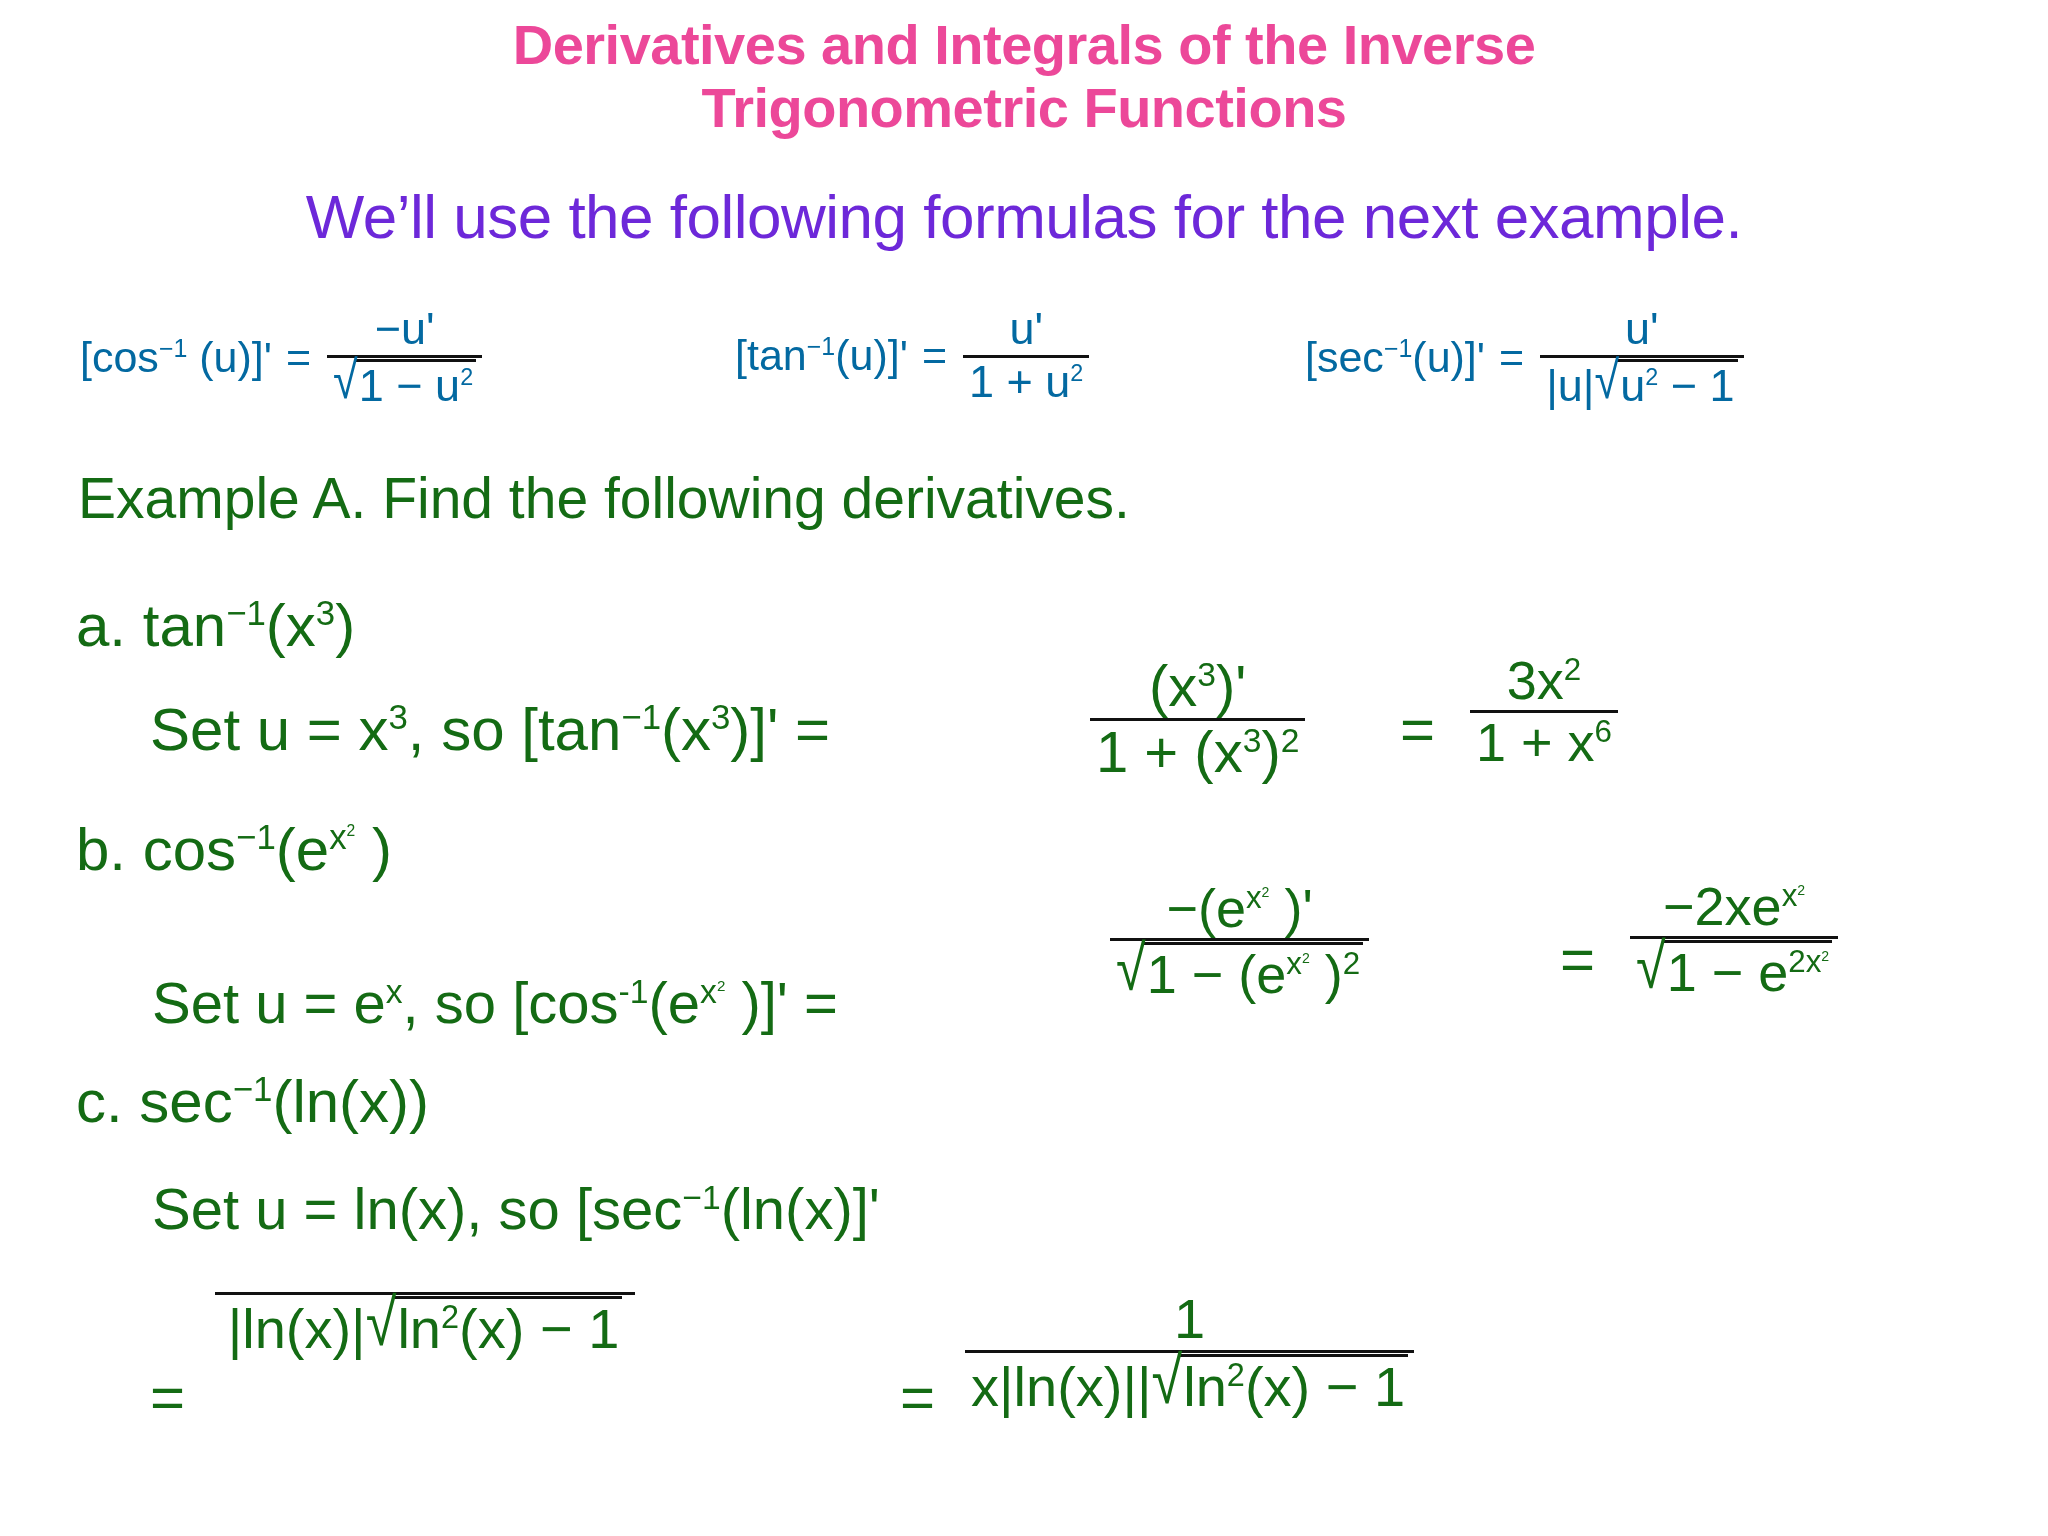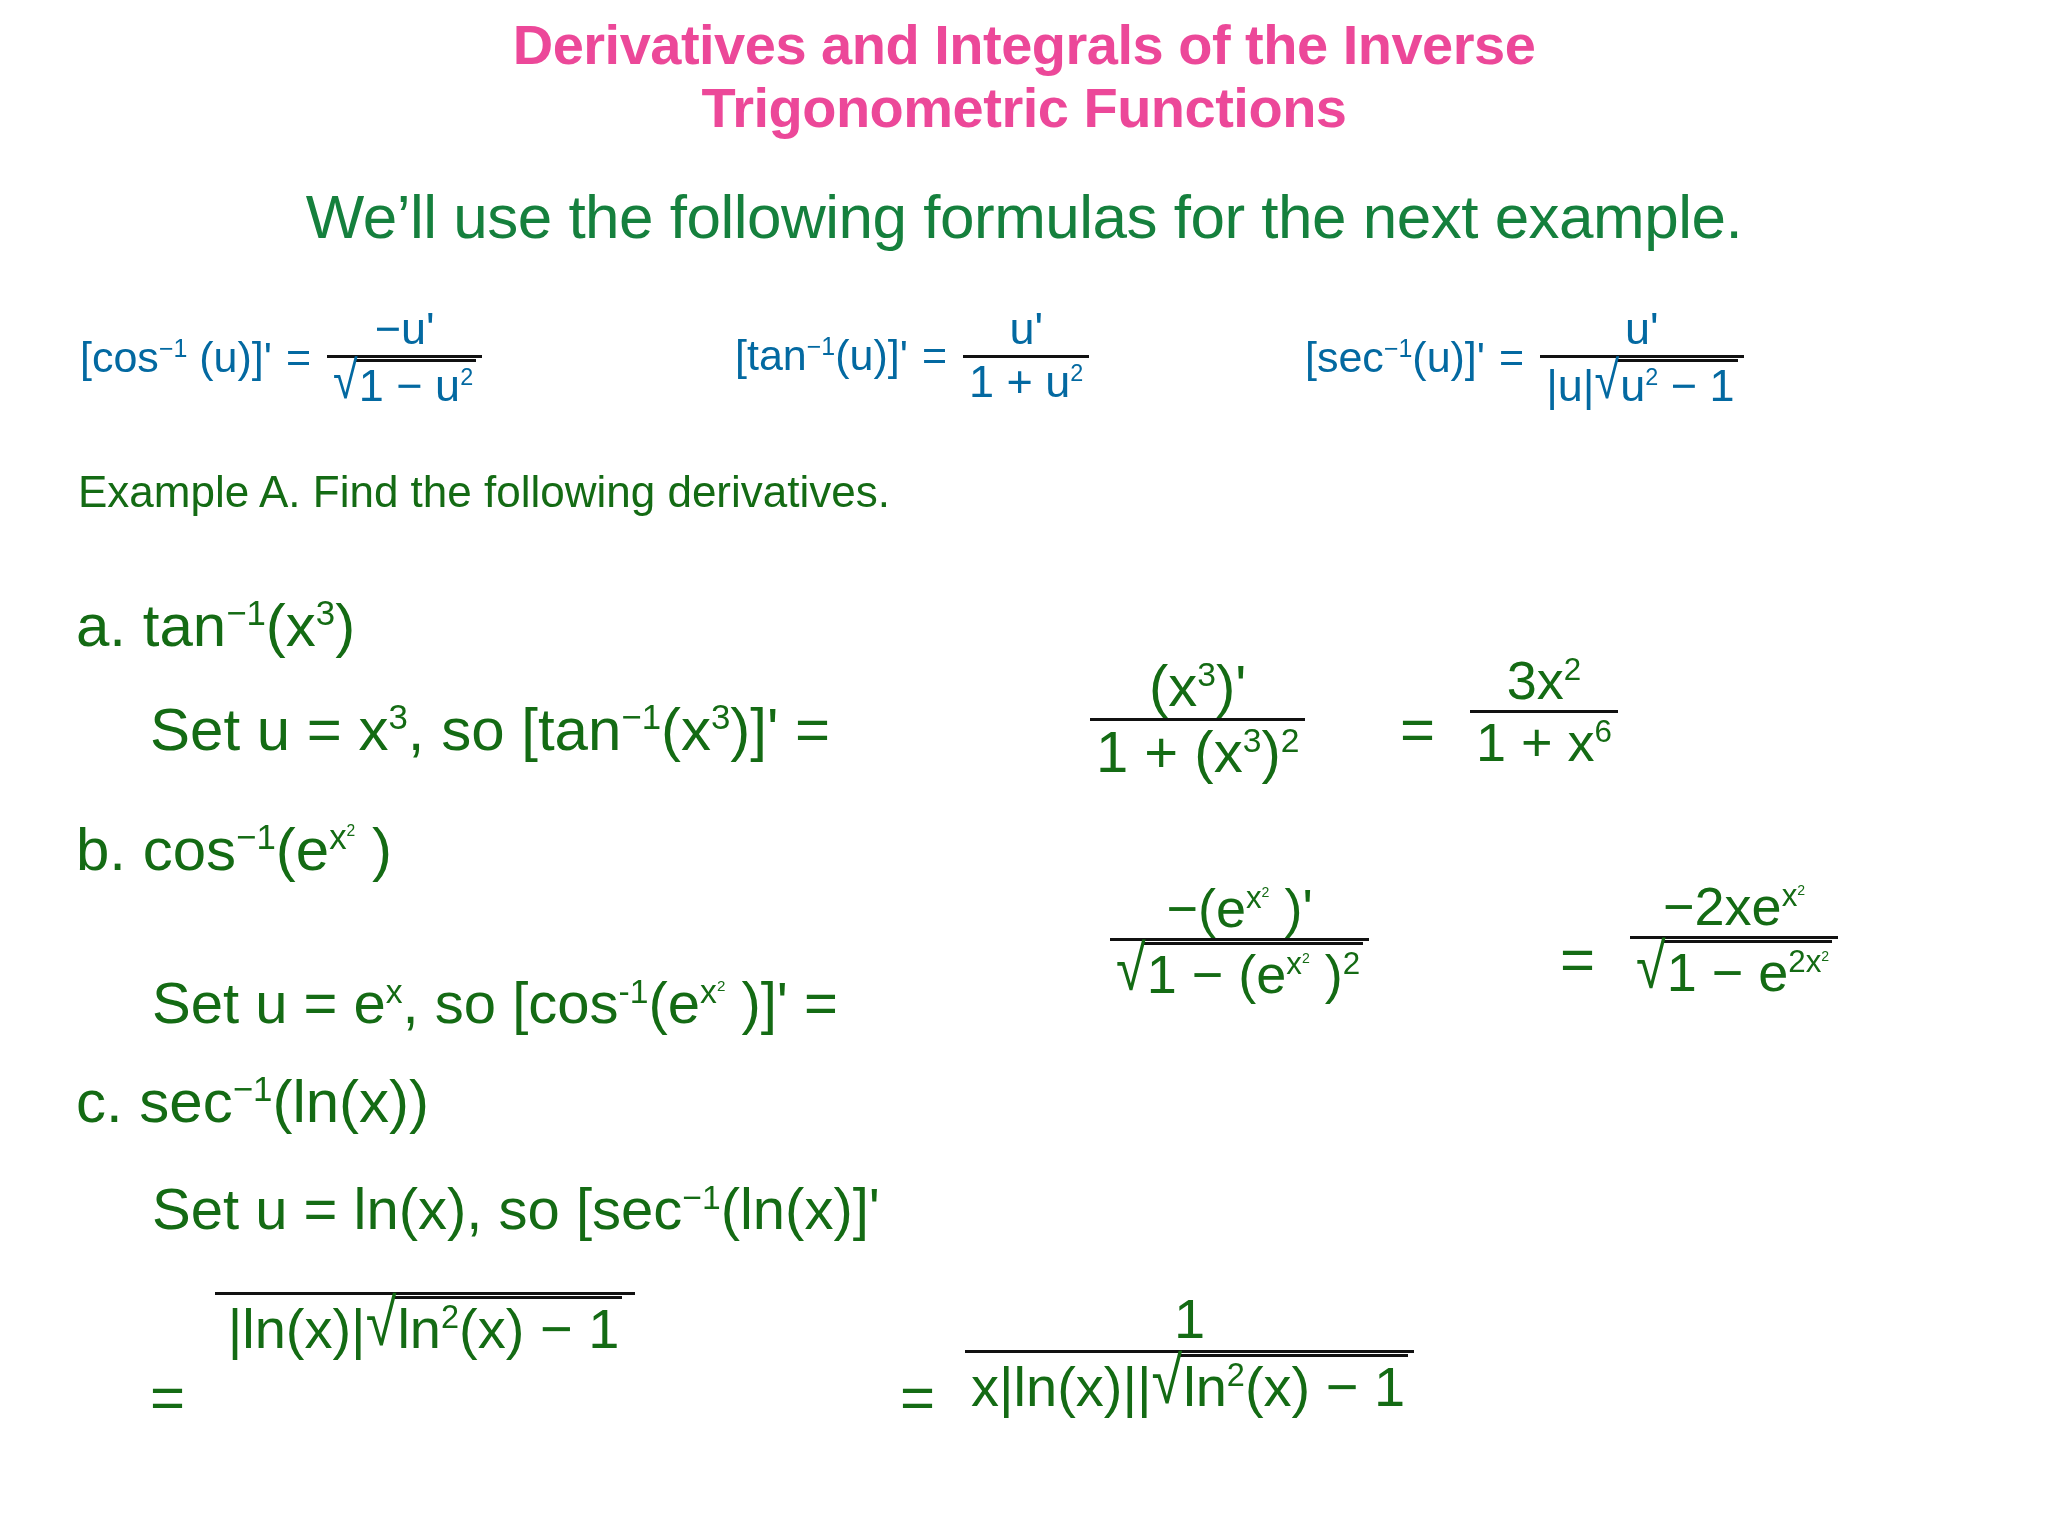--- a/index.html
+++ b/index.html
@@ -33,21 +33,21 @@
   .title .line2 { display: block; }
 
   .subtitle {
     position: absolute;
     left: 0;
     top: 186px;
     width: 2048px;
     text-align: center;
     font-size: 62px;
     line-height: 1;
-    color: #15803d;
+    color: #6d28d9;
     letter-spacing: -0.5px;
   }
 
   
   .math { white-space: nowrap; }
 
   sup.sup  { font-size: 0.58em; vertical-align: super; line-height: 0; }
   sup.sup2 { font-size: 0.52em; vertical-align: super; line-height: 0; }
   sup.ssup { font-size: 0.45em; vertical-align: super; line-height: 0; }
 
@@ -104,21 +104,21 @@
   #formula-tan { left: 735px; top: 10px; }
   #formula-sec { left: 1305px; top: 10px; }
 
   #formula-cos .frac, #formula-sec .frac { font-size: 45px; }
   #formula-tan .frac { font-size: 45px; }
 
   .example-head {
     position: absolute;
     left: 78px;
     top: 470px;
-    font-size: 44px;
+    font-size: 57px;
     line-height: 1;
     color: #146b14;
     white-space: nowrap;
   }
 
   .item {
     position: absolute;
     font-size: 60px;
     line-height: 1;
     color: #146b14;

